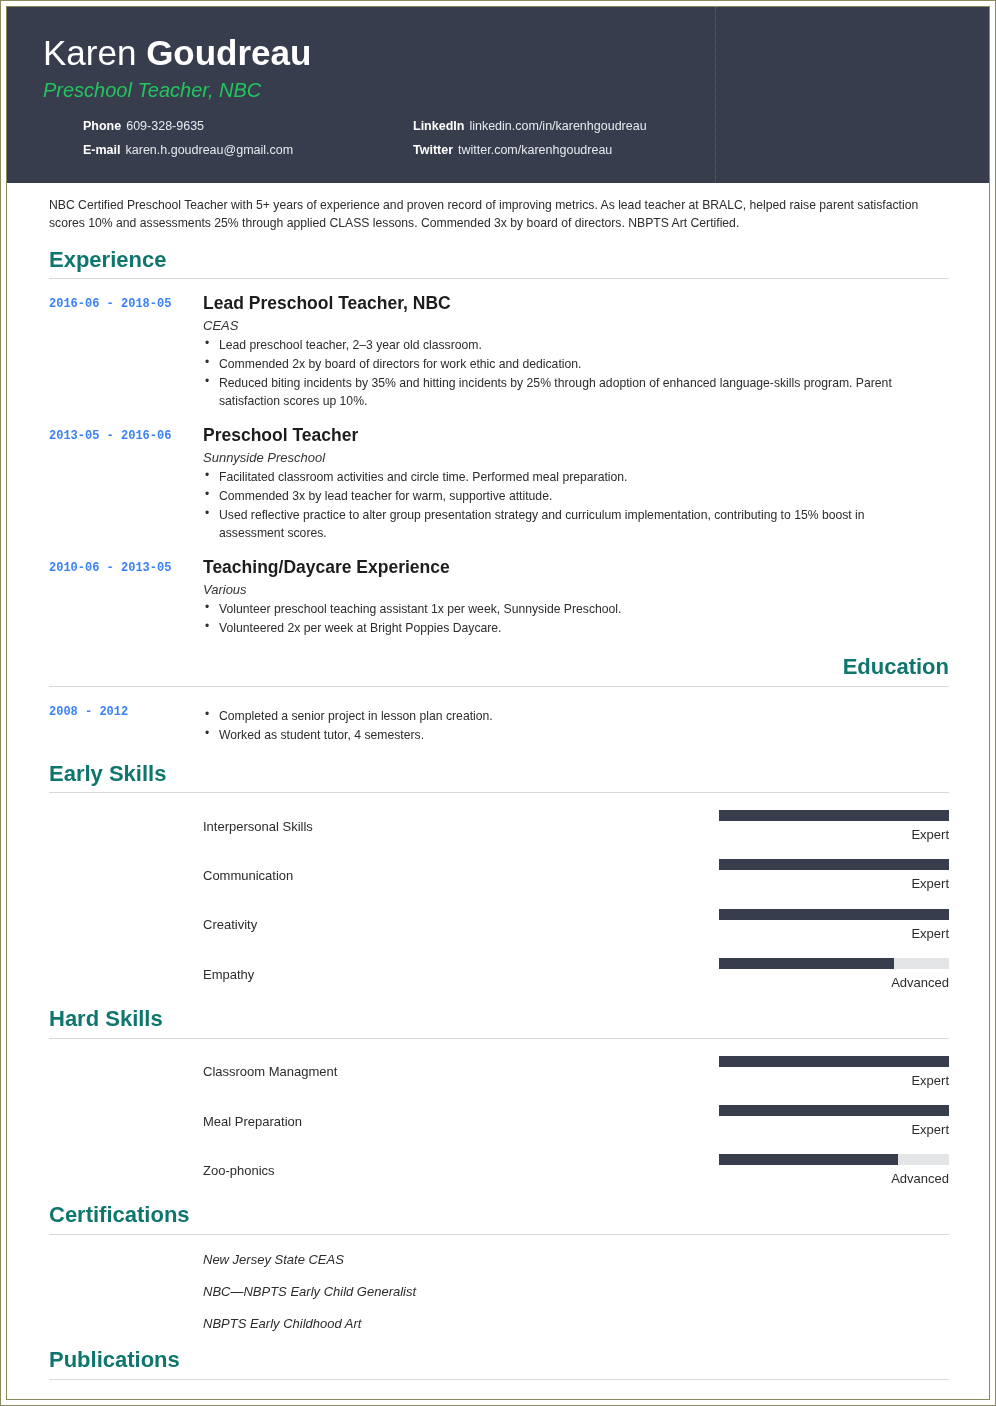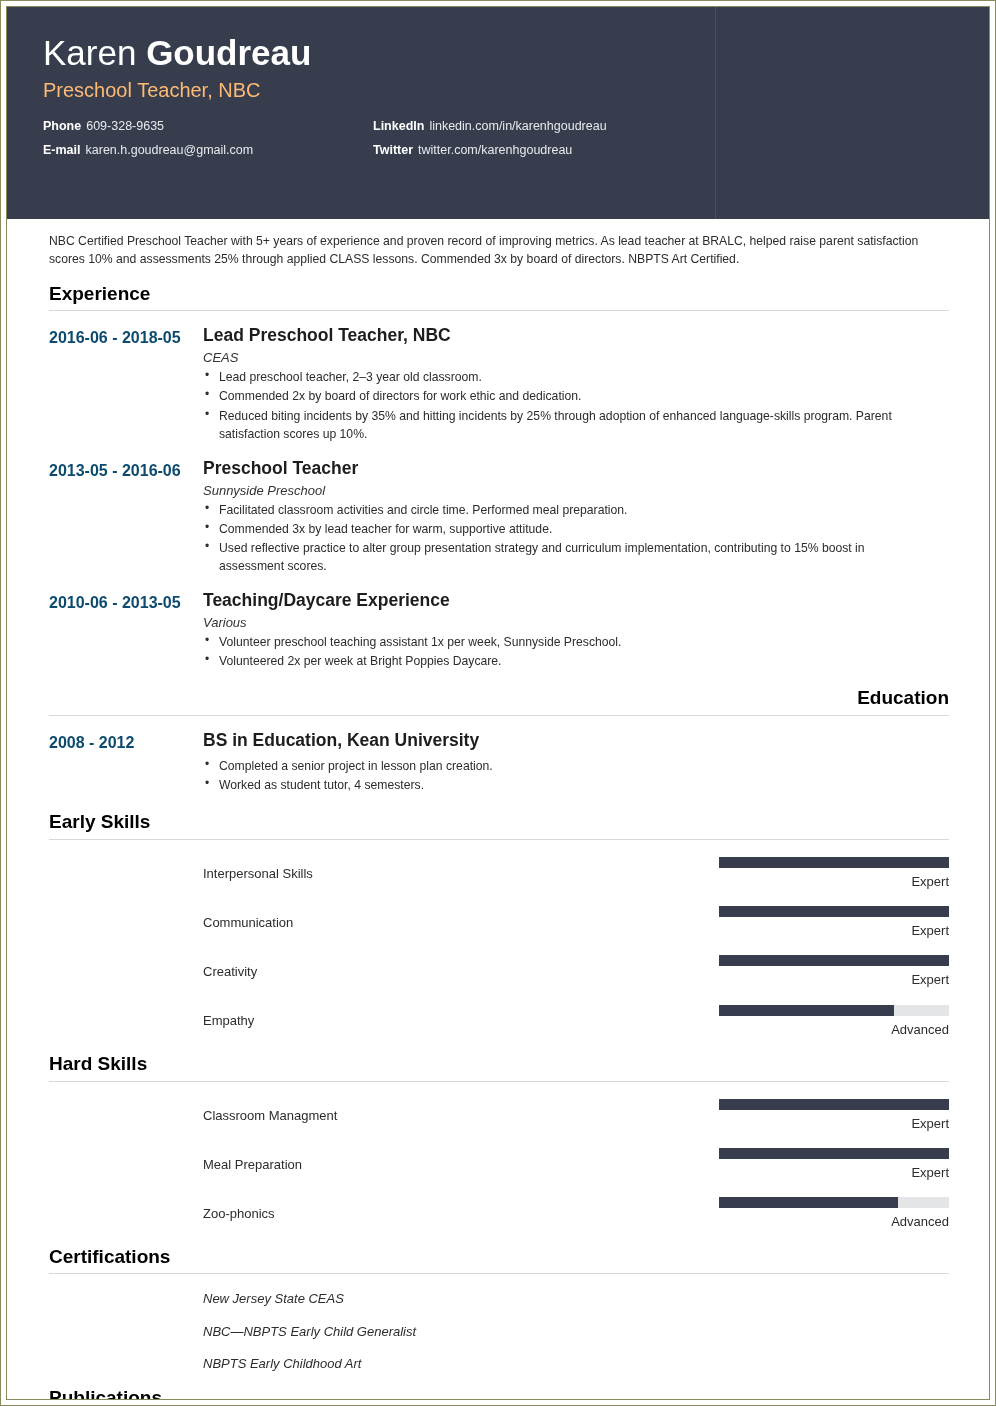--- a/index.html
+++ b/index.html
@@ -33,21 +33,21 @@
     background: #ffffff;
     overflow: hidden;
   }
 
   
   .header {
     position: relative;
     background: #373d4d;
     color: #ffffff;
     padding: 26px 0 20px 36px;
-    height: 212px;
+    height: 176px;
     box-sizing: border-box;
   }
   .header .vdivider {
     position: absolute;
     top: 0;
     bottom: 0;
     left: 708px;
     width: 1px;
     border-left: 1px dotted #5a6070;
   }
@@ -57,27 +57,29 @@
     line-height: 1.12;
     letter-spacing: 0px;
     margin: 0;
     color: #ffffff;
   }
   .name .last { font-weight: 700; }
   .jobtitle {
     font-size: 20px;
     font-weight: 400;
     margin: 7px 0 0 0;
-    color: #fdba74;
+    color: #22c55e;
+    font-style: italic;
   }
   .contact-grid {
     margin-top: 17px;
     display: grid;
     grid-template-columns: 330px auto;
     row-gap: 10px;
+    margin-left: 40px;
   }
   .contact-cell {
     font-size: 12.5px;
     color: #e8eaee;
     white-space: nowrap;
   }
   .contact-cell .clabel {
     font-weight: 700;
     color: #ffffff;
     margin-right: 5px;
@@ -90,42 +92,43 @@
   .summary {
     font-size: 12.2px;
     line-height: 1.50;
     color: #2c2c2c;
     margin: 13px 0 0 0;
     padding-right: 22px;
     text-align: left;
   }
 
   .section-title {
-    font-size: 19px;
+    font-size: 22px;
     font-weight: 700;
-    color: #000000;
+    color: #0f766e;
     margin: 14px 0 0 0;
     padding-bottom: 6px;
     border-bottom: 1px solid #d9d9d9;
     line-height: 1.15;
   }
 
   
   .entry {
     display: flex;
     margin-top: 14px;
   }
   .entry-date {
     width: 154px;
     flex: 0 0 154px;
-    font-size: 16px;
+    font-size: 12px;
     font-weight: 700;
-    color: #0c4a6e;
+    color: #3b82f6;
     padding-top: 4px;
     white-space: nowrap;
+    font-family: Liberation Mono, monospace;
   }
   .entry-main { flex: 1 1 auto; min-width: 0; }
   .entry-title {
     font-size: 17.5px;
     font-weight: 700;
     color: #1d1d1d;
     line-height: 1.2;
     margin: 0;
   }
   .entry-org {
@@ -284,21 +287,20 @@
             <li>Volunteered 2x per week at Bright Poppies Daycare.</li>
           </ul>
         </div>
       </div>
 
       <div class="section-title" style="margin-top:16px;text-align:right;">Education</div>
 
       <div class="entry">
         <div class="entry-date">2008 - 2012</div>
         <div class="entry-main">
-          <div class="entry-title">BS in Education, Kean University</div>
           <ul class="bullets" style="margin-top:6px;">
             <li>Completed a senior project in lesson plan creation.</li>
             <li>Worked as student tutor, 4 semesters.</li>
           </ul>
         </div>
       </div>
 
       <div class="section-title" style="margin-top:16px;">Early Skills</div>
 
       <div class="skill-row">

